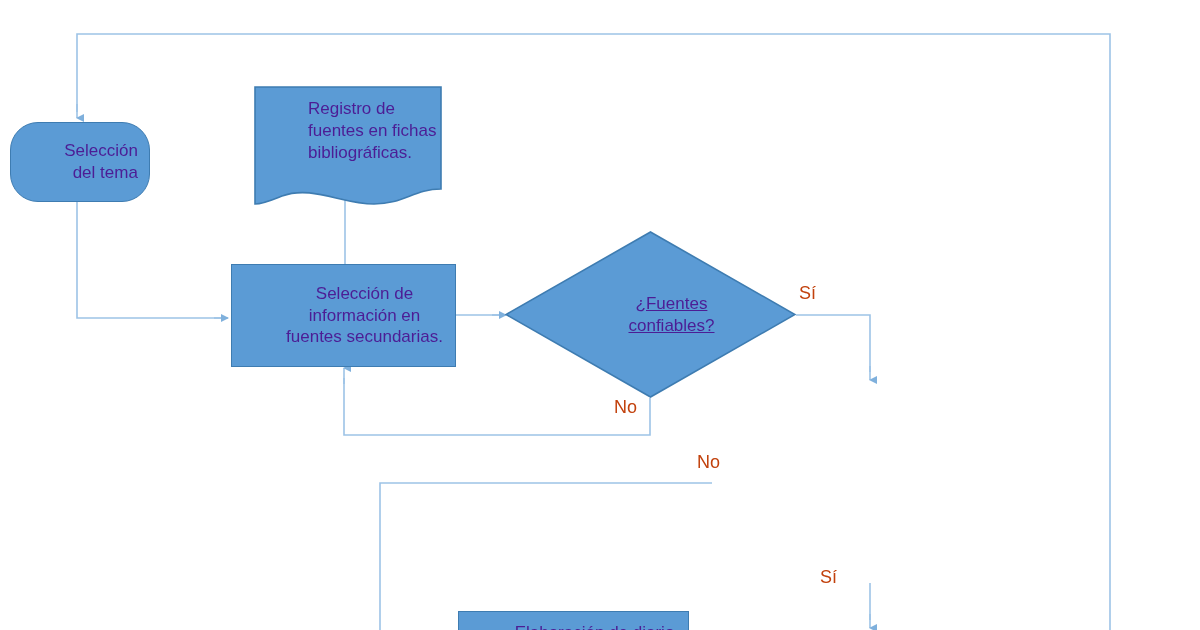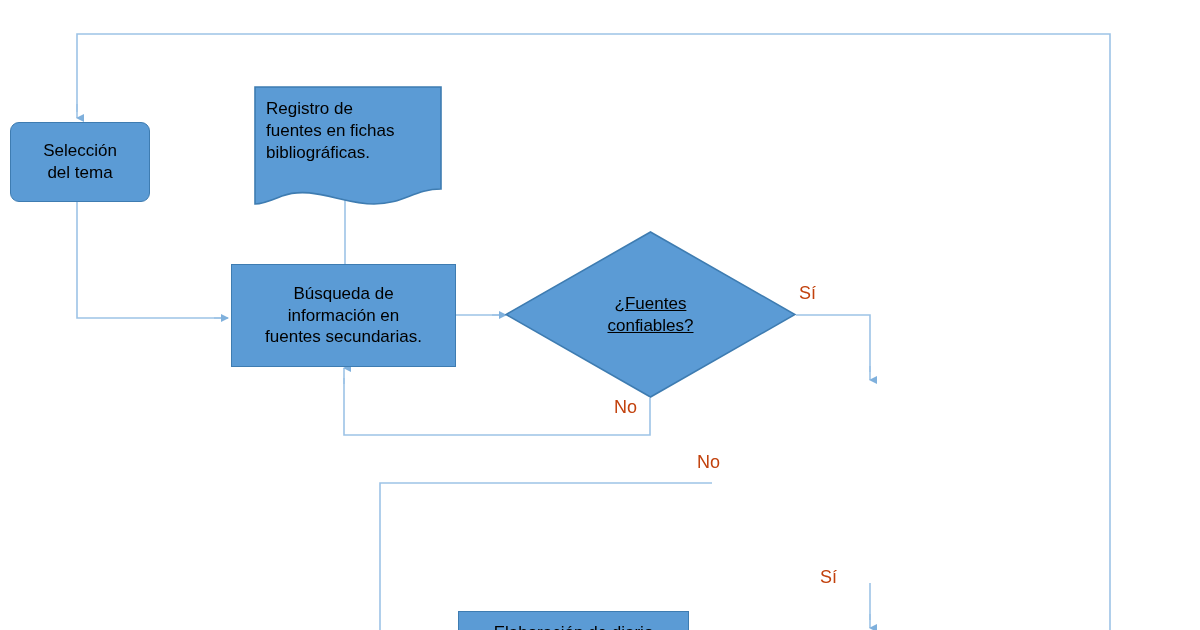--- a/index.html
+++ b/index.html
@@ -25,34 +25,36 @@
     height: 630px;
     pointer-events: none;
   }
   .node {
     position: absolute;
     box-sizing: border-box;
     display: flex;
     align-items: center;
     justify-content: center;
     text-align: center;
-    color: #000000;
+    color: #4c1d95;
     line-height: 1.28;
+    padding-left: 42px;
   }
   .node-text {
     display: block;
     white-space: pre-line;
     padding: 0 6px;
   }
 
   
   .shape-rounded {
     background: #5B9BD5;
     border: 1.4px solid #3E7CB1;
-    border-radius: 9px;
+    border-radius: 28px;
+    text-align: right;
   }
 
   
   .shape-process {
     background: #5B9BD5;
     border: 1.4px solid #3E7CB1;
   }
 
   
   .shape-doc {
@@ -154,21 +156,21 @@
                C160,103 150,118 120,118
                C88,118 58,99 28,110
                C18,114 9,118 1,118 Z" fill="#5B9BD5" stroke="#3E7CB1" stroke-width="1.6"></path>
     </svg>
     <span class="node-text" style="text-align:left; padding:12px 0 0 12px;">Registro de
 fuentes en fichas
 bibliográficas.</span>
   </div>
 
   <div class="node shape-process" style="left:231px; top:264px; width:225px; height:103px; font-size:17px;">
-    <span class="node-text">Búsqueda de
+    <span class="node-text">Selección de
 información en
 fuentes secundarias.</span>
   </div>
 
   <div class="node shape-decision" style="left:505px; top:231px; width:291px; height:167px; font-size:17px;">
     <svg class="dia-svg" viewBox="0 0 291 167" preserveAspectRatio="none" xmlns="http://www.w3.org/2000/svg">
       <polygon points="145.5,1 290,83.5 145.5,166 1,83.5" fill="#5B9BD5" stroke="#3E7CB1" stroke-width="1.6"></polygon>
     </svg>
     <span class="node-text">¿Fuentes
 confiables?</span>

